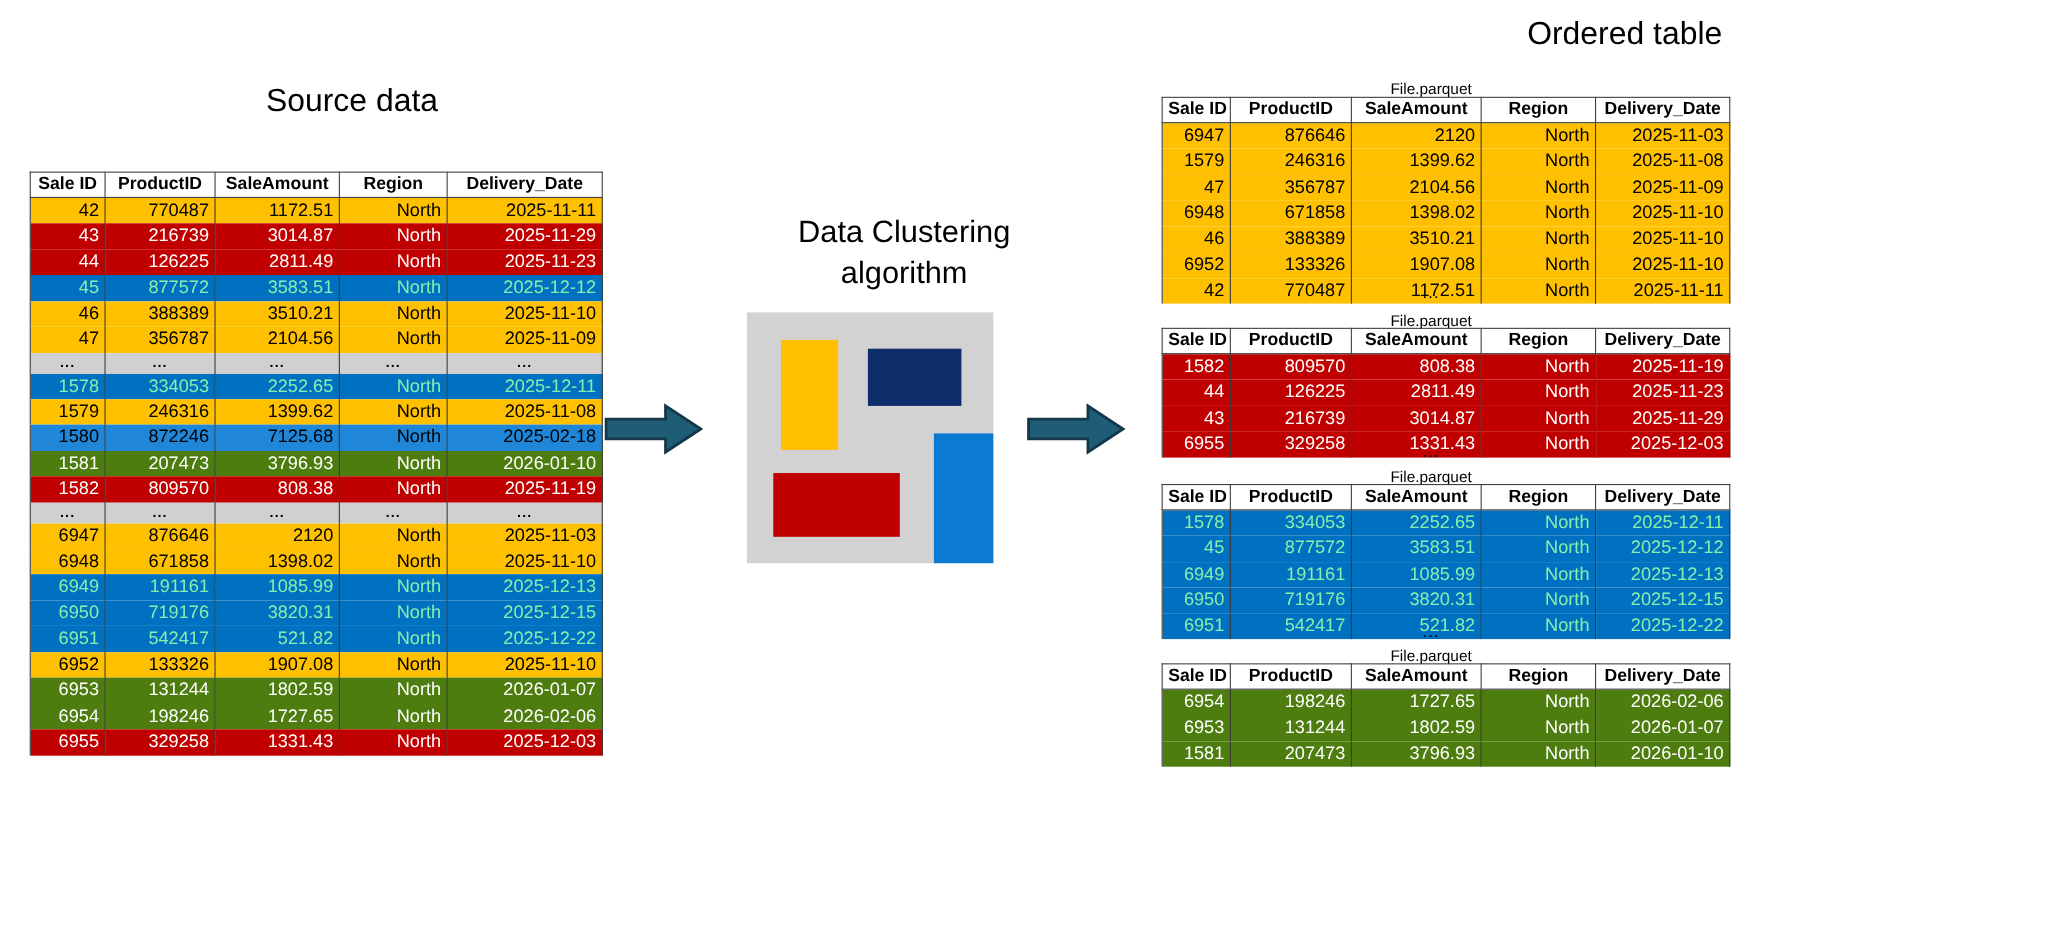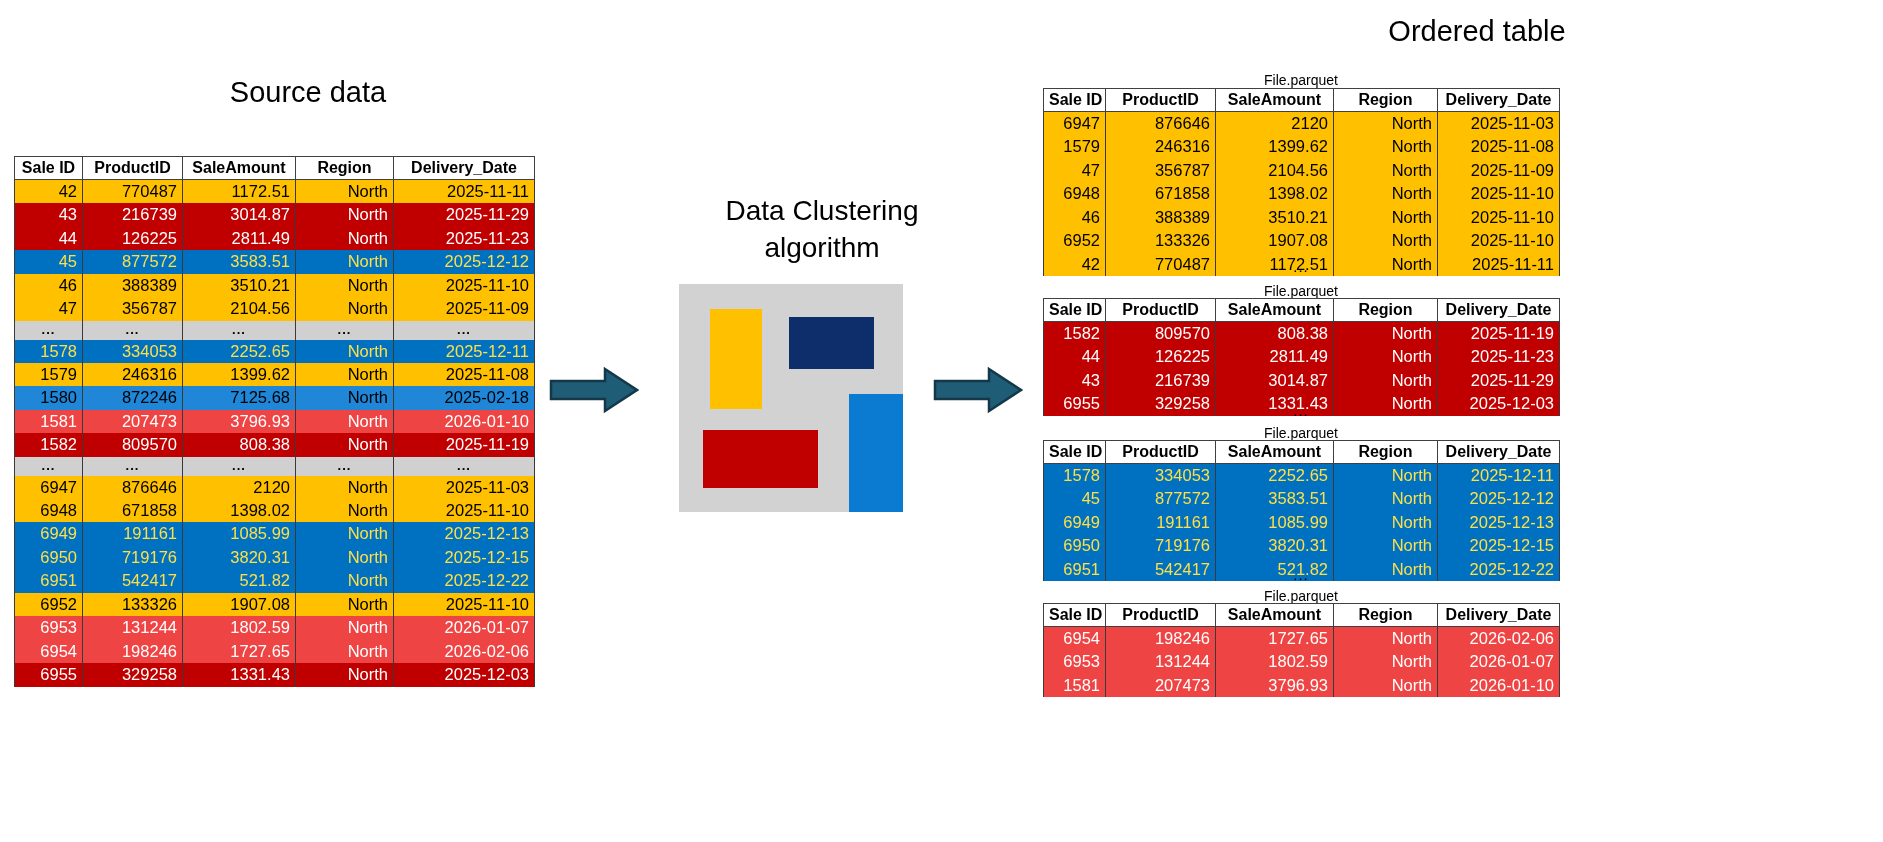--- a/index.html
+++ b/index.html
@@ -18,64 +18,65 @@
   
   .section-title {
     position: absolute;
     font-size: 29px;
     color: #000000;
     font-weight: 400;
     text-align: center;
     white-space: nowrap;
   }
 
-  #source-title { left: 98px; top: 76px; width: 420px; }
+  #source-title { left: 110px; top: 76px; width: 420px; }
   #ordered-title { left: 1267px; top: 15px; width: 420px; }
 
   .algo-title {
     position: absolute;
     left: 672px;
     top: 193px;
     width: 300px;
     font-size: 28px;
     line-height: 1.32;
     color: #000000;
     text-align: center;
   }
 
   
   table.grid {
     position: absolute;
     border-collapse: collapse;
     table-layout: fixed;
     font-size: 16.5px;
     color: #000000;
+    margin-left: 13px;
   }
   table.grid th {
     background: #ffffff;
     color: #000000;
     font-weight: bold;
     text-align: center;
     border: 1px solid #404040;
     padding: 2px 5px;
     font-size: 16px;
     white-space: nowrap;
   }
   table.grid td {
     border-left: 1px solid #3a3a3a;
     border-right: 1px solid #3a3a3a;
     padding: 1px 5px;
     white-space: nowrap;
     line-height: 1.30;
   }
   table.grid tr.r-row td { background: #c00000; color: #ffffff; }
   table.grid tr.y-row td { background: #ffc000; color: #000000; }
-  table.grid tr.b-row td { background: #0070c0; color: #fde047; }
+  table.grid tr.b-row td { background: #0070c0; color: #86efac; }
   table.grid tr.lb-row td { background: #1f86d8; color: #000000; }
-  table.grid tr.n-row td { background: #ef4444; color: #ffffff; }
+  table.grid tr.n-row td { background: #4d7c0f; color: #ffffff; }
   table.grid tr.e-row td { background: #d0d0d0; color: #000000; text-align: center; }
   table.grid tr.e-row td { letter-spacing: 1px; font-weight: bold; font-size: 13px; }
 
   td.num  { text-align: right; }
   td.txt  { text-align: right; }
 
   
   #source-table { left: 14px; top: 156px; width: 520px; }
   #source-table col.c1 { width: 68px; }
   #source-table col.c2 { width: 100px; }

